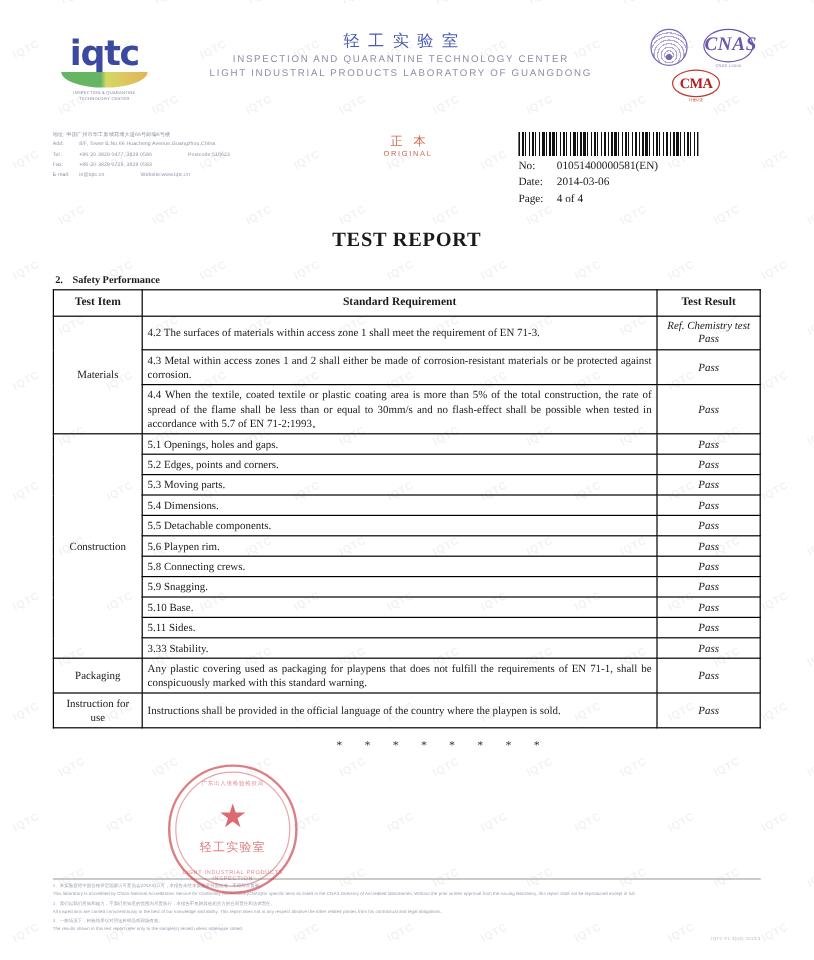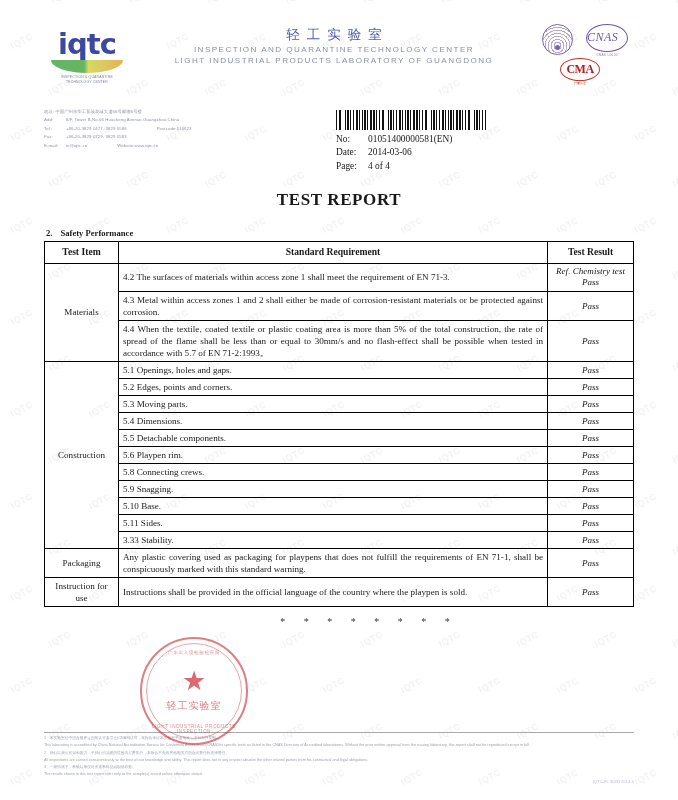--- a/index.html
+++ b/index.html
@@ -133,25 +133,25 @@
     margin-left: -2.5px;
     border-radius: 50%;
     background: #7a63b8;
   }
   .cert-cnas {
     left: 48px; top: 2px;
     width: 42px; height: 28px;
     border-radius: 50%;
     border: 1.4px solid #6d56ad;
     box-sizing: border-box;
-    text-align: left;
+    text-align: right;
     font-family: "Liberation Serif", serif;
     font-style: italic;
-    font-weight: normal;
-    font-size: 12px;
+    font-weight: bold;
+    font-size: 16px;
     line-height: 25px;
     color: #6d56ad;
     letter-spacing: 0.5px;
   }
   .cert-cnas-sub {
     position: absolute;
     left: 48px; top: 31px;
     width: 42px;
     text-align: center;
     font-family: "Liberation Sans", sans-serif;
@@ -606,20 +606,24 @@
         <span class="lbl">Tel :</span><span>+86-20-3829 0477, 3829 0586</span><span class="web">Postcode:510623</span>
       </div>
       <div class="row">
         <span class="lbl">Fax:</span><span>+86-20-3829 0729, 3829 0583</span>
       </div>
       <div class="row">
         <span class="lbl">E-mail:</span><span>in@iqtc.cn</span><span class="web">Website:www.iqtc.cn</span>
       </div>
     </div>
 
+    <div class="original">
+      <div class="orig-cn">正本</div>
+      <div class="orig-en">ORIGINAL</div>
+    </div>
 
     <div class="report-meta">
       <div class="barcode"></div>
       <div class="meta-line">
         <span class="k">No:</span><span>01051400000581(EN)</span>
       </div>
       <div class="meta-line">
         <span class="k">Date:</span><span>2014-03-06</span>
       </div>
       <div class="meta-line">

